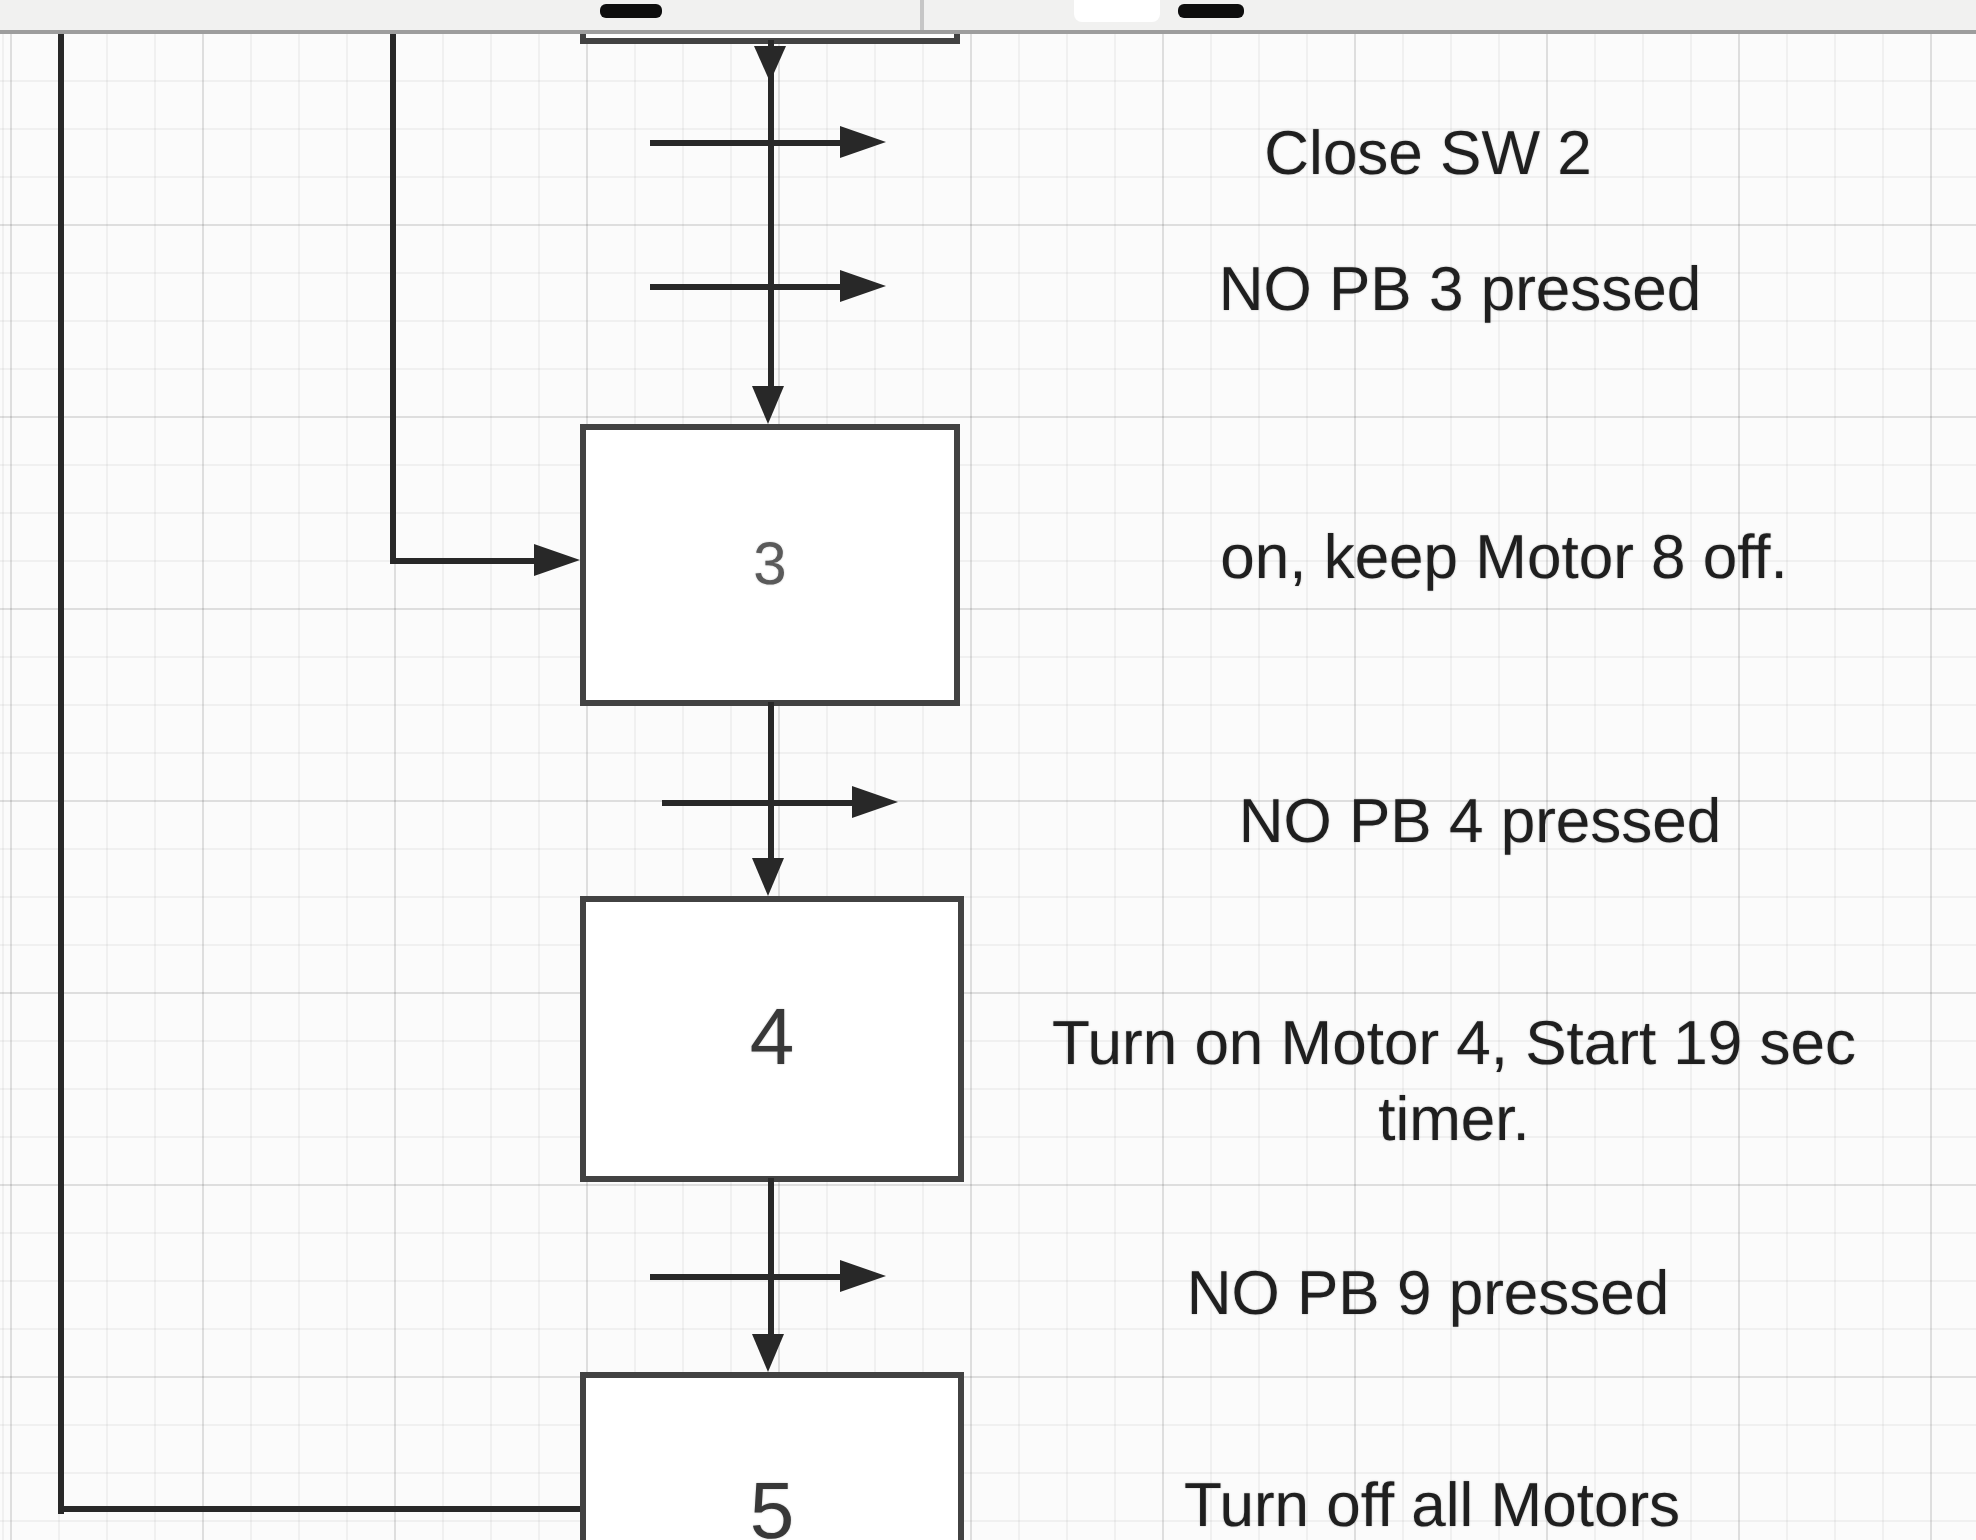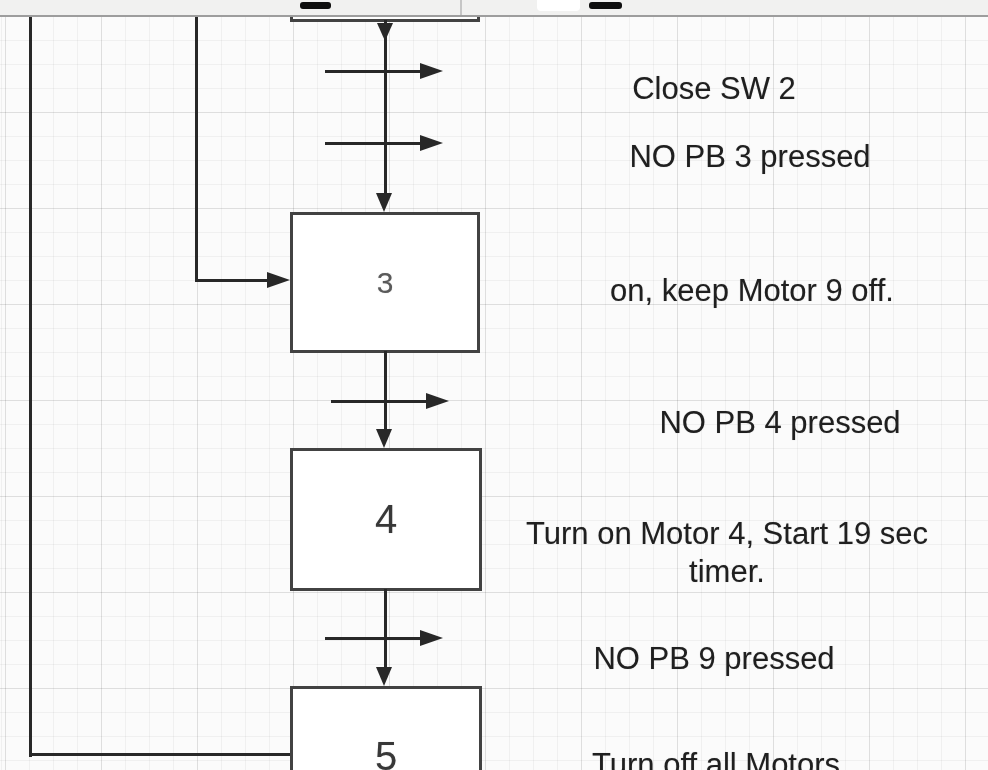--- a/index.html
+++ b/index.html
@@ -47,21 +47,20 @@
   .stepbox .digit{
     font-size:40px;color:var(--step-label,#383838);
     text-shadow:0 0 1px rgba(0,0,0,0.25);
   }
   .stepbox .digit.gray{font-size:30px;color:var(--step3-label,#5a5a5a);}
   .note{
     position:absolute;transform:translate(-50%,-50%);
     font-size:31px;line-height:38px;color:var(--text,#1f1f1f);
     white-space:nowrap;text-align:center;
     text-shadow:0 0 1px rgba(0,0,0,0.28);
-    margin-top:12px;
   }
 </style>
 </head>
 <body>
 
 <div class="stage" style="--line: #282828; --box-border: #424242; --box-fill: #ffffff; --text: #1f1f1f; --step-label: #383838; --step3-label: #5a5a5a;">
 
   <div class="vline" style="left:29px;top:15px;width:3px;height:742px;"></div>
   <div class="hline" style="left:29px;top:753px;width:264px;height:3px;"></div>
 
@@ -108,27 +107,27 @@
     <div class="hline" style="left:325px;top:637px;width:96px;height:3px;"></div>
     <div class="head-right" style="left:420px;top:630px;"></div>
   </div>
 
   <div class="stepbox" style="left:290px;top:686px;width:192px;height:141px;">
     <span class="digit">5</span>
   </div>
 
   <div class="note" style="left:714px;top:77px;">Close SW 2</div>
 
-  <div class="note" style="left:750px;top:145px;">NO PB 3 pressed</div>
+  <div class="note" style="left:730px;top:145px;">NO PB 3 pressed</div>
 
   <div class="note" style="left:752px;top:279px;">
-    <div>on, keep Motor 9 off.</div>
+    <div>on, keep Motor 8 off.</div>
   </div>
 
-  <div class="note" style="left:780px;top:411px;text-align:center;">NO PB 4 pressed</div>
+  <div class="note" style="left:740px;top:411px;text-align:center;">NO PB 4 pressed</div>
 
   <div class="note" style="left:727px;top:541px;">
     <div>Turn on Motor 4, Start 19 sec</div>
     <div>timer.</div>
   </div>
 
   <div class="note" style="left:714px;top:647px;">NO PB 9 pressed</div>
 
   <div class="note" style="left:716px;top:753px;">
     <div>Turn off all Motors</div>

